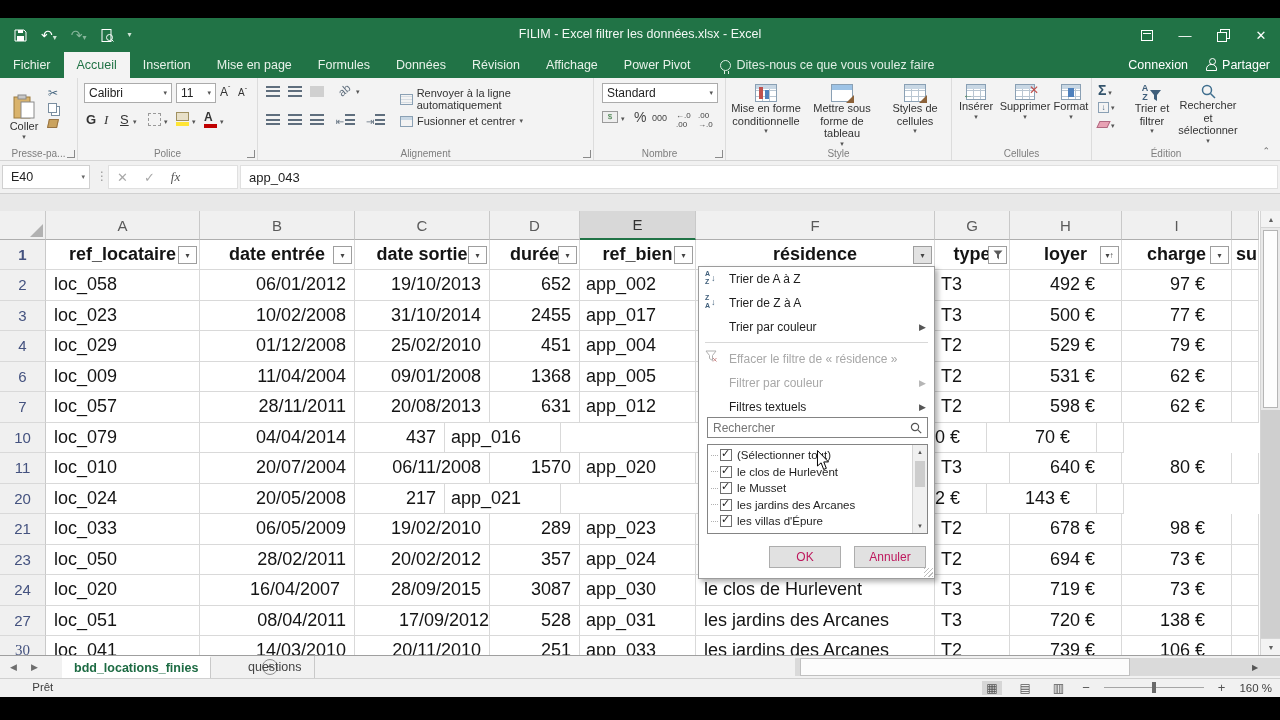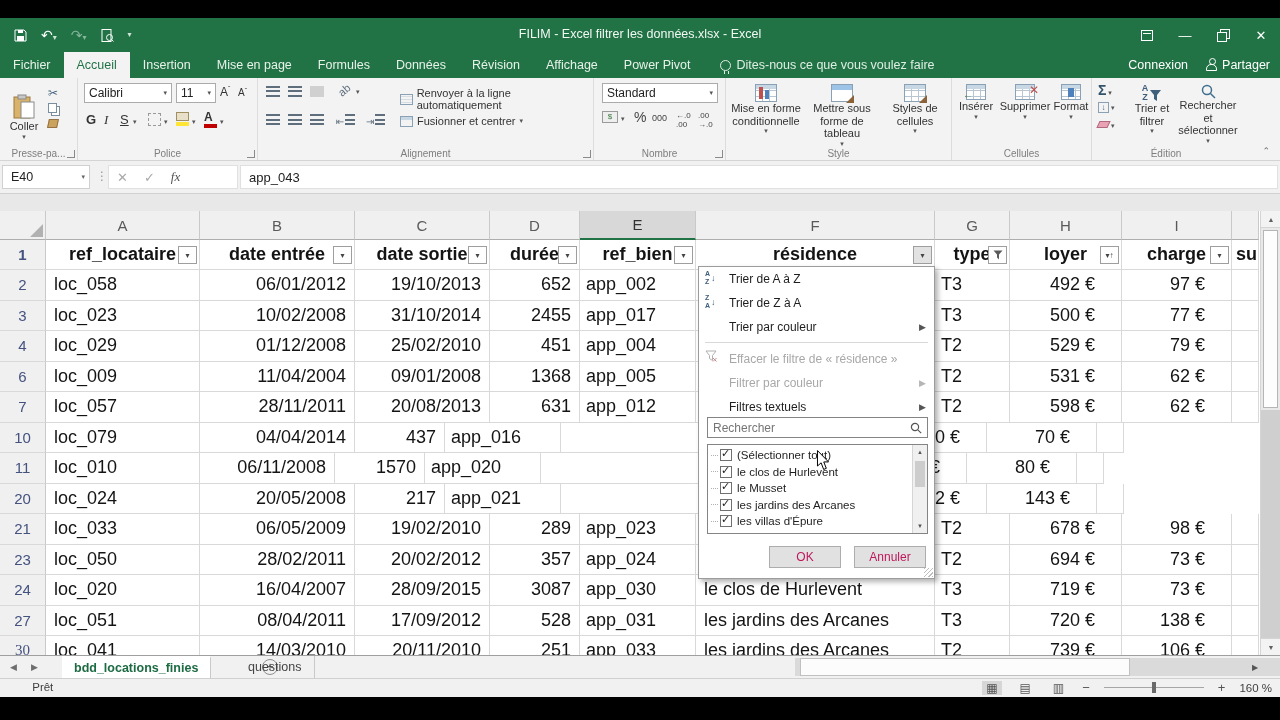--- a/index.html
+++ b/index.html
@@ -511,20 +511,21 @@
         <div class="gc" style="width: 116px; justify-content: flex-start; padding-left: 6px;">app_016</div>
         <div class="gc" style="width: 239px; justify-content: flex-start; padding-left: 8px;"></div>
         <div class="gc" style="width: 75px; justify-content: flex-start; padding-left: 6px;">T2</div>
         <div class="gc" style="width: 112px; justify-content: flex-end; padding-right: 26px;">610 €</div>
         <div class="gc" style="width: 110px; justify-content: flex-end; padding-right: 26px;">70 €</div>
         <div class="gc" style="width: 27px; justify-content: flex-start; padding-left: 4px;"></div>
       </div>
       <div class="grow datarow">
         <div class="gc gutter" style="width: 46px; height: 30.5px;">11</div>
         <div class="gc" style="width: 154px; justify-content: flex-start; padding-left: 8px;">loc_010</div>
+        <div class="gc" style="width: 155px; justify-content: flex-end; padding-right: 8px;">20/07/2004</div>
         <div class="gc" style="width: 135px; justify-content: flex-end; padding-right: 8px;">06/11/2008</div>
         <div class="gc" style="width: 90px; justify-content: flex-end; padding-right: 8px;">1570</div>
         <div class="gc" style="width: 116px; justify-content: flex-start; padding-left: 6px;">app_020</div>
         <div class="gc" style="width: 239px; justify-content: flex-start; padding-left: 8px;"></div>
         <div class="gc" style="width: 75px; justify-content: flex-start; padding-left: 6px;">T3</div>
         <div class="gc" style="width: 112px; justify-content: flex-end; padding-right: 26px;">640 €</div>
         <div class="gc" style="width: 110px; justify-content: flex-end; padding-right: 26px;">80 €</div>
         <div class="gc" style="width: 27px; justify-content: flex-start; padding-left: 4px;"></div>
       </div>
       <div class="grow datarow">
@@ -561,35 +562,35 @@
         <div class="gc" style="width: 116px; justify-content: flex-start; padding-left: 6px;">app_024</div>
         <div class="gc" style="width: 239px; justify-content: flex-start; padding-left: 8px;"></div>
         <div class="gc" style="width: 75px; justify-content: flex-start; padding-left: 6px;">T2</div>
         <div class="gc" style="width: 112px; justify-content: flex-end; padding-right: 26px;">694 €</div>
         <div class="gc" style="width: 110px; justify-content: flex-end; padding-right: 26px;">73 €</div>
         <div class="gc" style="width: 27px; justify-content: flex-start; padding-left: 4px;"></div>
       </div>
       <div class="grow datarow">
         <div class="gc gutter" style="width: 46px; height: 30.5px;">24</div>
         <div class="gc" style="width: 154px; justify-content: flex-start; padding-left: 8px;">loc_020</div>
-        <div class="gc" style="width: 155px; justify-content: flex-end; padding-right: 8px;">16/04/2007</div>
+        <div class="gc" style="width: 155px; justify-content: flex-end; padding-right: 14px;">16/04/2007</div>
         <div class="gc" style="width: 135px; justify-content: flex-end; padding-right: 8px;">28/09/2015</div>
         <div class="gc" style="width: 90px; justify-content: flex-end; padding-right: 8px;">3087</div>
         <div class="gc" style="width: 116px; justify-content: flex-start; padding-left: 6px;">app_030</div>
         <div class="gc" style="width: 239px; justify-content: flex-start; padding-left: 8px;">le clos de Hurlevent</div>
         <div class="gc" style="width: 75px; justify-content: flex-start; padding-left: 6px;">T3</div>
         <div class="gc" style="width: 112px; justify-content: flex-end; padding-right: 26px;">719 €</div>
         <div class="gc" style="width: 110px; justify-content: flex-end; padding-right: 26px;">73 €</div>
         <div class="gc" style="width: 27px; justify-content: flex-start; padding-left: 4px;"></div>
       </div>
       <div class="grow datarow">
         <div class="gc gutter" style="width: 46px; height: 30.5px;">27</div>
         <div class="gc" style="width: 154px; justify-content: flex-start; padding-left: 8px;">loc_051</div>
         <div class="gc" style="width: 155px; justify-content: flex-end; padding-right: 8px;">08/04/2011</div>
-        <div class="gc" style="width: 135px; justify-content: flex-end; padding-right: 8px;">17/09/2012</div>
+        <div class="gc" style="width: 135px; justify-content: flex-end; ">17/09/2012</div>
         <div class="gc" style="width: 90px; justify-content: flex-end; padding-right: 8px;">528</div>
         <div class="gc" style="width: 116px; justify-content: flex-start; padding-left: 6px;">app_031</div>
         <div class="gc" style="width: 239px; justify-content: flex-start; padding-left: 8px;">les jardins des Arcanes</div>
         <div class="gc" style="width: 75px; justify-content: flex-start; padding-left: 6px;">T3</div>
         <div class="gc" style="width: 112px; justify-content: flex-end; padding-right: 26px;">720 €</div>
         <div class="gc" style="width: 110px; justify-content: flex-end; padding-right: 26px;">138 €</div>
         <div class="gc" style="width: 27px; justify-content: flex-start; padding-left: 4px;"></div>
       </div>
       <div class="grow datarow">
         <div class="gc gutter" style="width: 46px; height: 30.5px; font-family: Liberation Serif, serif;">30</div>

